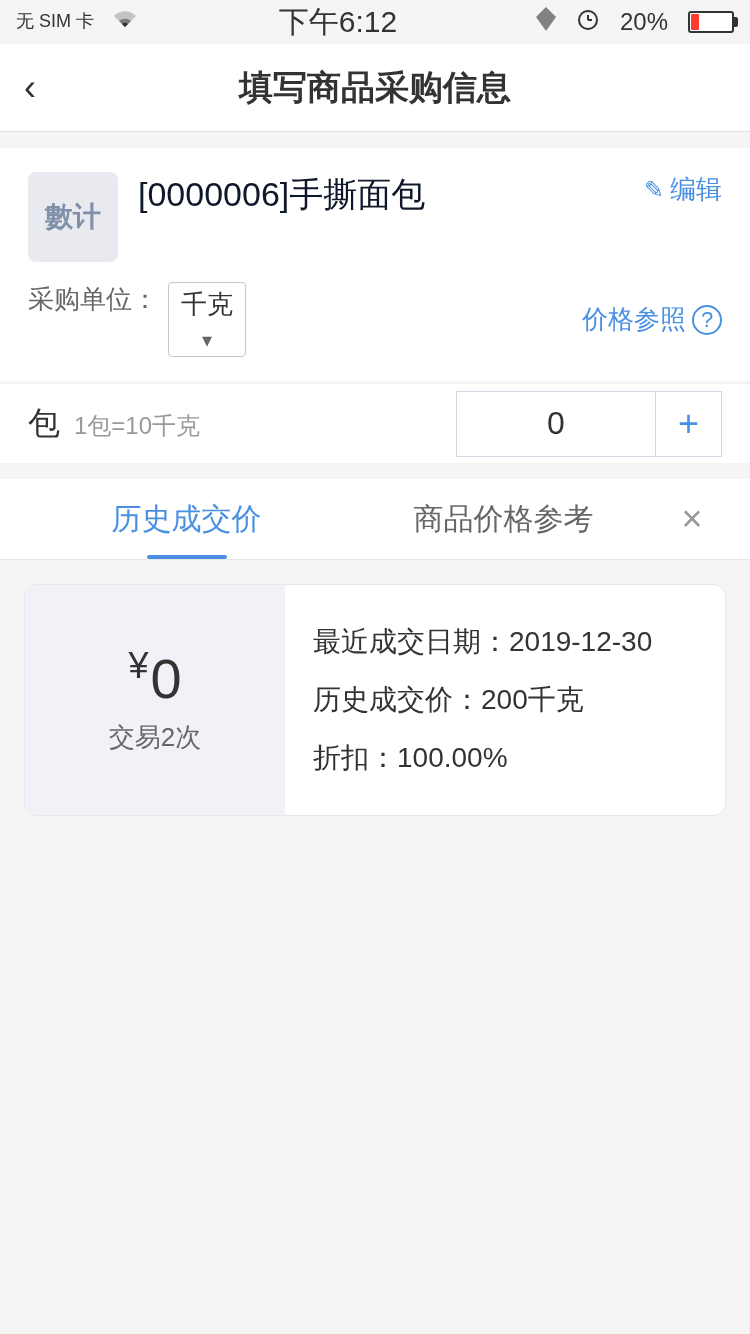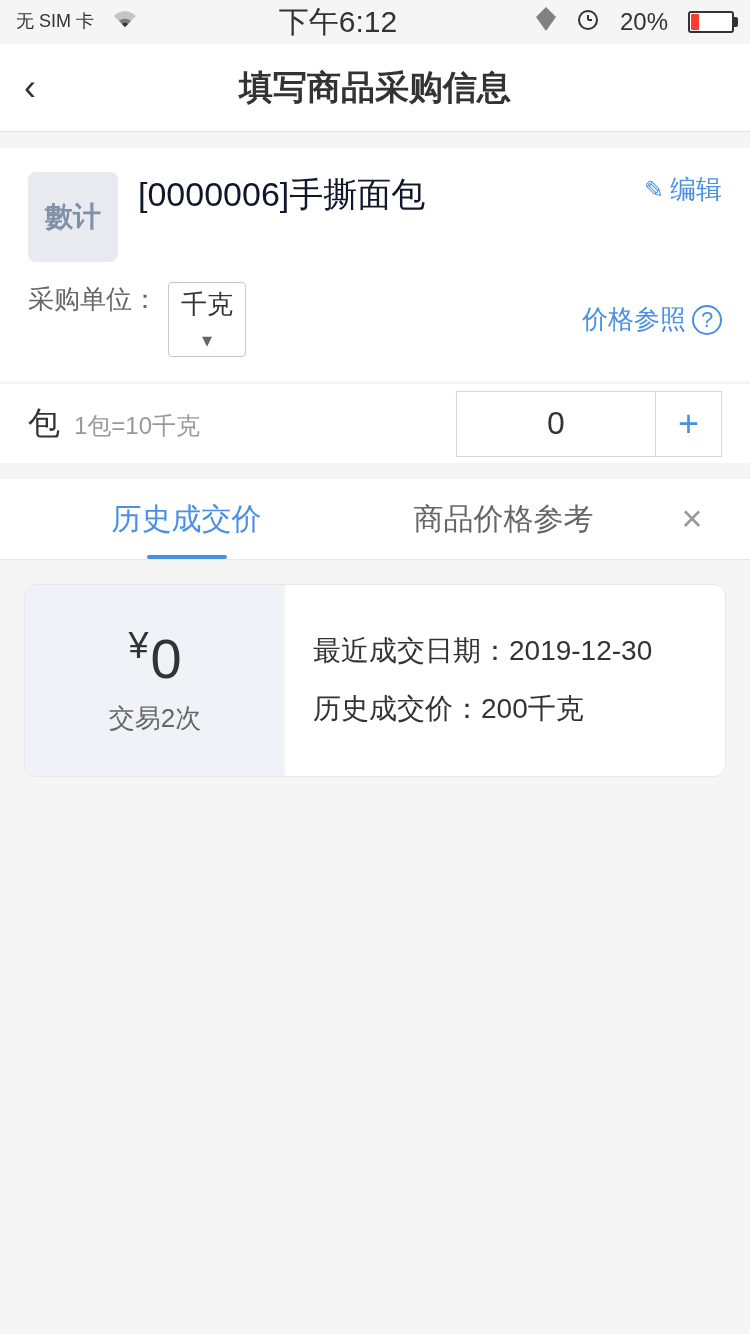--- a/index.html
+++ b/index.html
@@ -442,16 +442,19 @@
       </div>
       <div class="price-sub">交易2次</div>
     </div>
     <div class="price-right">
       <div class="price-detail-row">
         <span>最近成交日期：</span><span>2019-12-30</span>
       </div>
       <div class="price-detail-row">
         <span>历史成交价：</span><span>200千克</span>
       </div>
+      <div class="price-detail-row">
+        <span>折扣：</span><span>100.00%</span>
+      </div>
     </div>
   </div>
 
 </div>
 
 </body></html>

